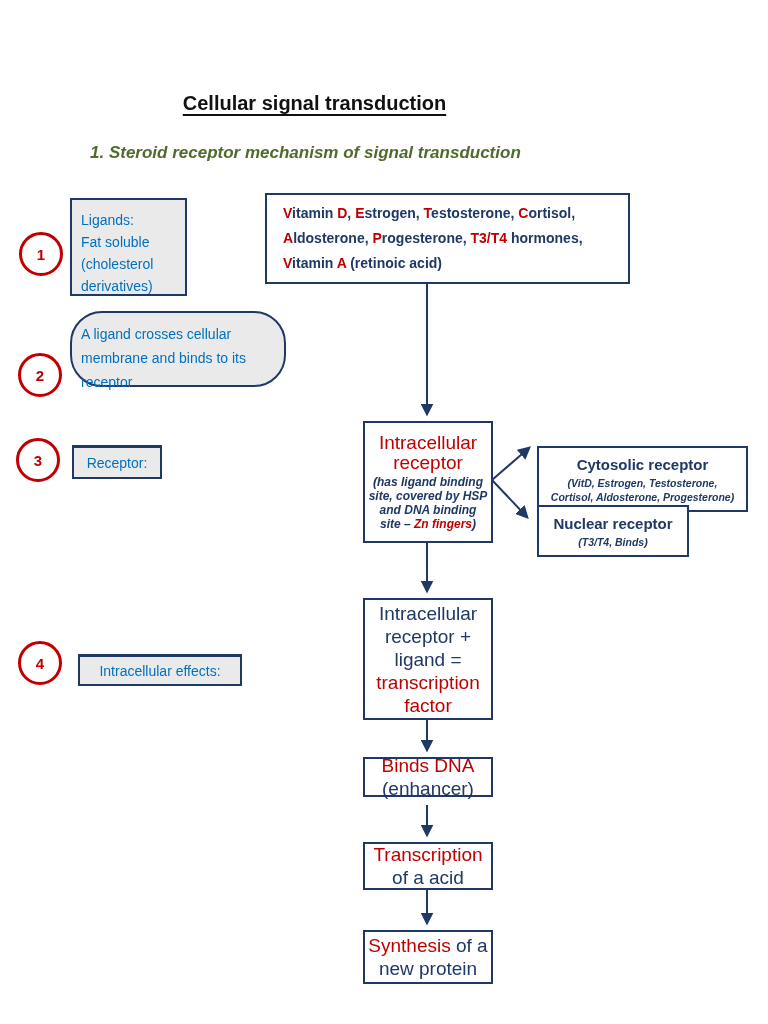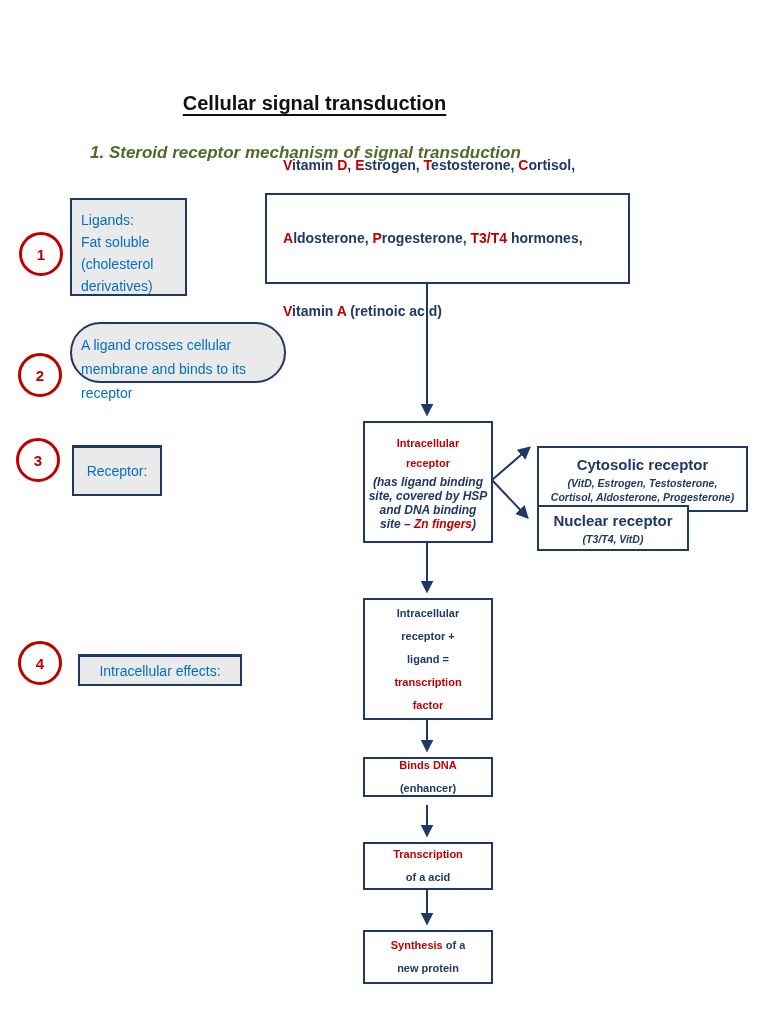--- a/index.html
+++ b/index.html
@@ -31,23 +31,23 @@
     border:2px solid var(--navy);
     color:var(--blue);font-weight:normal;font-size:14px;line-height:24px;
     padding:9px 9px;white-space:pre-line;
   }
   .graybox.small{display:flex;align-items:center;justify-content:center;white-space:nowrap;border-top-width:3px;line-height:normal;}
   .whitebox{
     position:absolute;background:#ffffff;border:2px solid var(--navy);
     display:flex;flex-direction:column;align-items:center;justify-content:center;
     text-align:center;
   }
-  .vitbox{align-items:flex-start;text-align:left;padding:8px 16px;justify-content:center;gap:48px;}
+  .vitbox{align-items:flex-start;text-align:left;padding:8px 16px;justify-content:center;}
   .vitline{font-size:14px;font-weight:bold;line-height:25px;white-space:nowrap;}
-  .bigline{font-size:11px;font-weight:bold;line-height:23px;}
+  .bigline{font-size:19px;font-weight:normal;line-height:23px;}
   .note{font-size:12px;font-weight:bold;font-style:italic;line-height:14px;color:var(--navy);}
   .rtitle{font-size:15px;font-weight:bold;color:var(--navy);line-height:21px;}
   .rsub{font-size:10.5px;font-weight:bold;font-style:italic;color:var(--navy);line-height:14px;margin-top:1px;}
 </style>
 </head>
 <body>
 
 <div class="page">
 
   <div class="title">Cellular signal transduction</div>
@@ -78,24 +78,24 @@
     <span>3</span>
   </div>
   <div class="circle" style="left:18px;top:641px">
     <span>4</span>
   </div>
 
   <div class="graybox" style="left:70px;top:198px;width:117px;height:98px;line-height:22px;">Ligands:
 Fat soluble
 (cholesterol
 derivatives)</div>
-  <div class="graybox" style="left:70px;top:322px;width:216px;height:61px;border-radius:32px;">A ligand crosses cellular
+  <div class="graybox" style="left:70px;top:311px;width:216px;height:76px;border-radius:32px;">A ligand crosses cellular
 membrane and binds to its
 receptor</div>
-  <div class="graybox small" style="left:72px;top:445px;width:90px;height:51px;">Receptor:</div>
+  <div class="graybox small" style="left:72px;top:445px;width:90px;height:34px;">Receptor:</div>
   <div class="graybox small" style="left:78px;top:654px;width:164px;height:32px;">Intracellular effects:</div>
 
   <div class="whitebox vitbox" style="left:265px;top:193px;width:365px;height:91px;">
     <div class="vitline"><span class="c-red">V</span><span class="c-navy">itamin </span><span class="c-red">D</span><span class="c-navy">, </span><span class="c-red">E</span><span class="c-navy">strogen, </span><span class="c-red">T</span><span class="c-navy">estosterone, </span><span class="c-red">C</span><span class="c-navy">ortisol,</span></div>
     <div class="vitline"><span class="c-red">A</span><span class="c-navy">ldosterone, </span><span class="c-red">P</span><span class="c-navy">rogesterone, </span><span class="c-red">T3/T4</span><span class="c-navy"> hormones,</span></div>
     <div class="vitline"><span class="c-red">V</span><span class="c-navy">itamin </span><span class="c-red">A</span><span class="c-navy"> (retinoic acid)</span></div>
   </div>
 
   <div class="whitebox" style="left:363px;top:421px;width:130px;height:122px;padding:4px 2px;">
     <div class="bigline pre c-red" style="line-height:20px;">Intracellular
@@ -105,23 +105,23 @@
 and DNA binding
 site – </span><span class="c-red">Zn fingers</span><span class="c-navy">)</span></div>
   </div>
 
   <div class="whitebox" style="left:537px;top:406px;width:211px;height:66px;padding:2px;margin-top:40px;">
     <div class="rtitle">Cytosolic receptor</div>
     <div class="rsub pre">(VitD, Estrogen, Testosterone,
 Cortisol, Aldosterone, Progesterone)</div>
   </div>
 
-  <div class="whitebox" style="left:537px;top:505px;width:152px;height:46px;padding:2px;">
+  <div class="whitebox" style="left:537px;top:505px;width:152px;height:52px;padding:2px;">
     <div class="rtitle">Nuclear receptor</div>
-    <div class="rsub pre">(T3/T4, VitD)</div>
+    <div class="rsub pre">(T3/T4, Binds)</div>
   </div>
 
   <div class="whitebox" style="left:363px;top:598px;width:130px;height:122px;">
     <div class="bigline pre c-navy">Intracellular
 receptor +
 ligand =</div>
     <div class="bigline pre c-red">transcription
 factor</div>
   </div>
 

